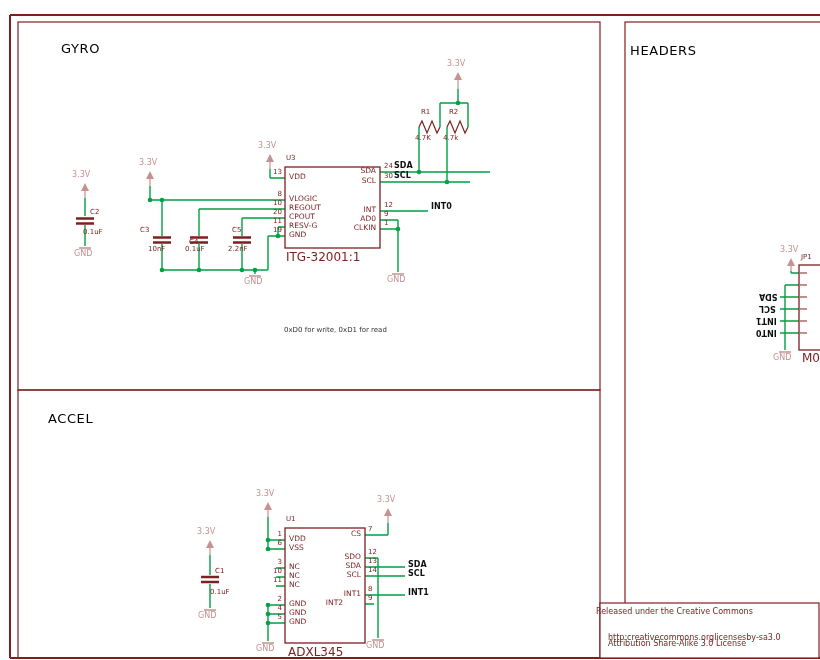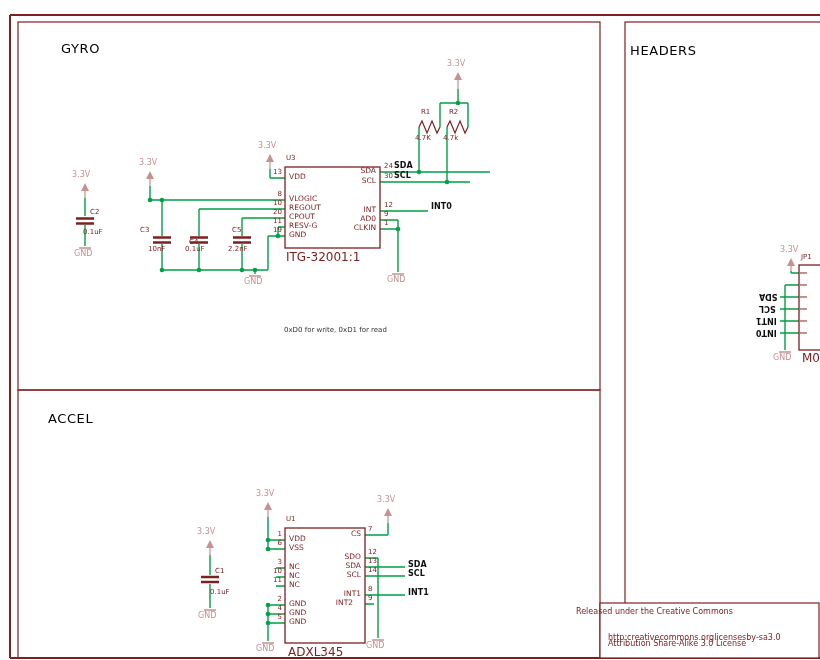--- a/index.html
+++ b/index.html
@@ -205,21 +205,21 @@
   <span class="t fs7 red num" style="left:268px;top:577px">11</span>
   <span class="t fs7 red num" style="left:268px;top:596px">2</span>
   <span class="t fs7 red num" style="left:268px;top:605px">4</span>
   <span class="t fs7 red num" style="left:268px;top:614px">5</span>
 
   <span class="t fs75 red pr" style="left:321px;top:530px">CS</span>
   <span class="t fs75 red pr" style="left:321px;top:553px">SDO</span>
   <span class="t fs75 red pr" style="left:321px;top:562px">SDA</span>
   <span class="t fs75 red pr" style="left:321px;top:571px">SCL</span>
   <span class="t fs75 red pr" style="left:321px;top:590px">INT1</span>
-  <span class="t fs75 red pr" style="left:313px;top:599px">INT2</span>
+  <span class="t fs75 red pr" style="left:303px;top:599px">INT2</span>
 
   <span class="t fs7 red" style="left:368px;top:526px">7</span>
   <span class="t fs7 red" style="left:368px;top:549px">12</span>
   <span class="t fs7 red" style="left:368px;top:558px">13</span>
   <span class="t fs7 red" style="left:368px;top:567px">14</span>
   <span class="t fs7 red" style="left:368px;top:586px">8</span>
   <span class="t fs7 red" style="left:368px;top:595px">9</span>
 
   <span class="t fs8 pale" style="left:377px;top:496px">3.3V</span>
   <span class="t fs8 blk" style="left:408px;top:561px">SDA</span>
@@ -231,17 +231,17 @@
   <span class="t ttl" style="left:630px;top:44px">HEADERS</span>
   <span class="t fs8 pale" style="left:780px;top:246px">3.3V</span>
   <span class="t fs7 red" style="left:801px;top:254px">JP1</span>
   <span class="t fs65 red" style="left:802px;top:352px">M06</span>
   <span class="t fs8 blk rot" style="left:759px;top:291px">SDA</span>
   <span class="t fs8 blk rot" style="left:759px;top:303px">SCL</span>
   <span class="t fs8 blk rot" style="left:756px;top:315px">INT1</span>
   <span class="t fs8 blk rot" style="left:756px;top:327px">INT0</span>
   <span class="t fs8 pale" style="left:773px;top:354px">GND</span>
 
-  <span class="t fs8 lic" style="left:576px;top:608px">Released under the Creative Commons</span>
+  <span class="t fs8 lic" style="left:596px;top:608px">Released under the Creative Commons</span>
   <span class="t fs8 lic" style="left:608px;top:640px">Attribution Share-Alike 3.0 License</span>
   <span class="t fs8 lic" style="left:608px;top:634px">http:creativecommons.orglicensesby-sa3.0</span>
 
 </div>
 
 </body></html>

